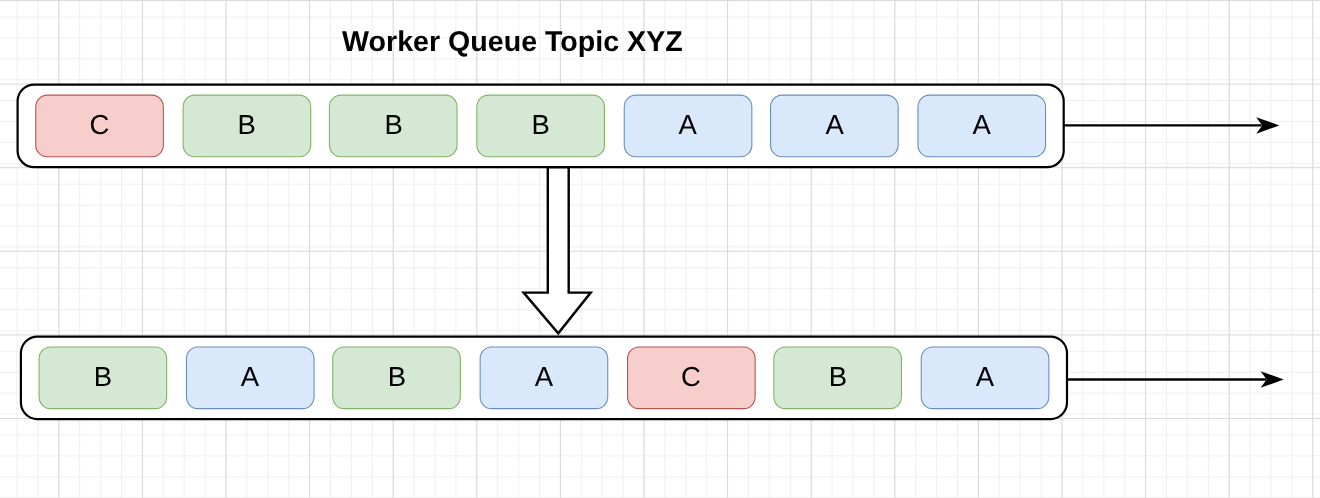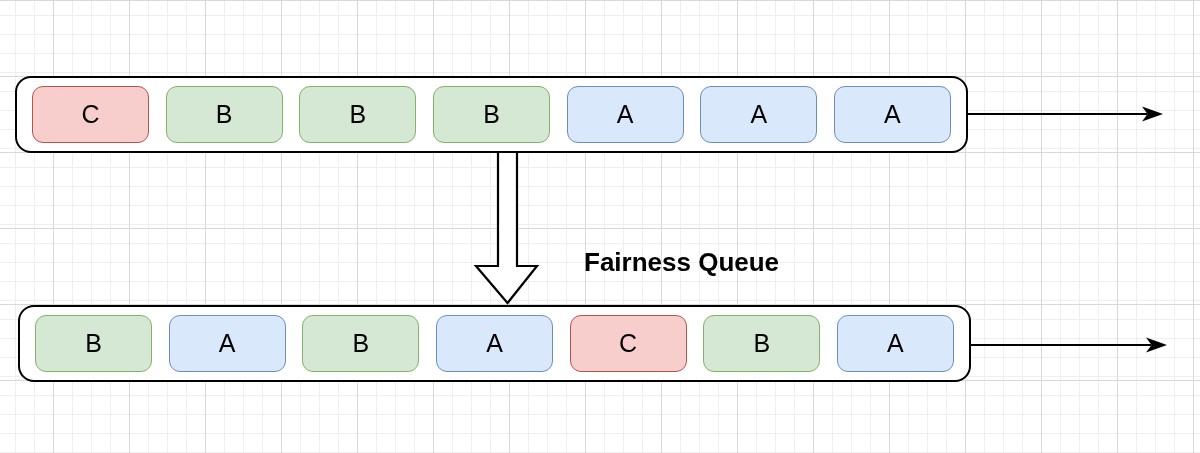--- a/index.html
+++ b/index.html
@@ -75,41 +75,41 @@
     stroke: var(--arrow-stroke, #000);
     stroke-width: 2.2;
     stroke-linejoin: miter;
   }
 </style>
 </head>
 <body>
 
 <div class="canvas">
 
+  <div class="diagram-title title-worker">Worker Queue Topic XYZ</div>
 
   <div class="queue queue-worker">
     <div class="q-item type-c">C</div>
     <div class="q-item type-b">B</div>
     <div class="q-item type-b">B</div>
     <div class="q-item type-b">B</div>
     <div class="q-item type-a">A</div>
     <div class="q-item type-a">A</div>
     <div class="q-item type-a">A</div>
   </div>
 
   <svg class="arrow-svg arrow-right-worker" width="200" height="24" viewBox="0 0 200 24">
     <line class="arrow-line" x1="1" y1="12" x2="181" y2="12"></line>
     <path class="arrow-head" d="M 197,12 L 176,4.5 L 181.5,12 L 176,19.5 Z"></path>
   </svg>
 
   <svg class="arrow-svg arrow-down" width="76" height="158" viewBox="0 0 76 158">
     <polygon class="hollow-arrow" points="28,2 28,116 6,116 37.5,153 67,116 47,116 47,2"></polygon>
   </svg>
 
-  <div class="diagram-title title-fairness">Fairness Queue</div>
 
   <div class="queue queue-fairness">
     <div class="q-item type-b">B</div>
     <div class="q-item type-a">A</div>
     <div class="q-item type-b">B</div>
     <div class="q-item type-a">A</div>
     <div class="q-item type-c">C</div>
     <div class="q-item type-b">B</div>
     <div class="q-item type-a">A</div>
   </div>

